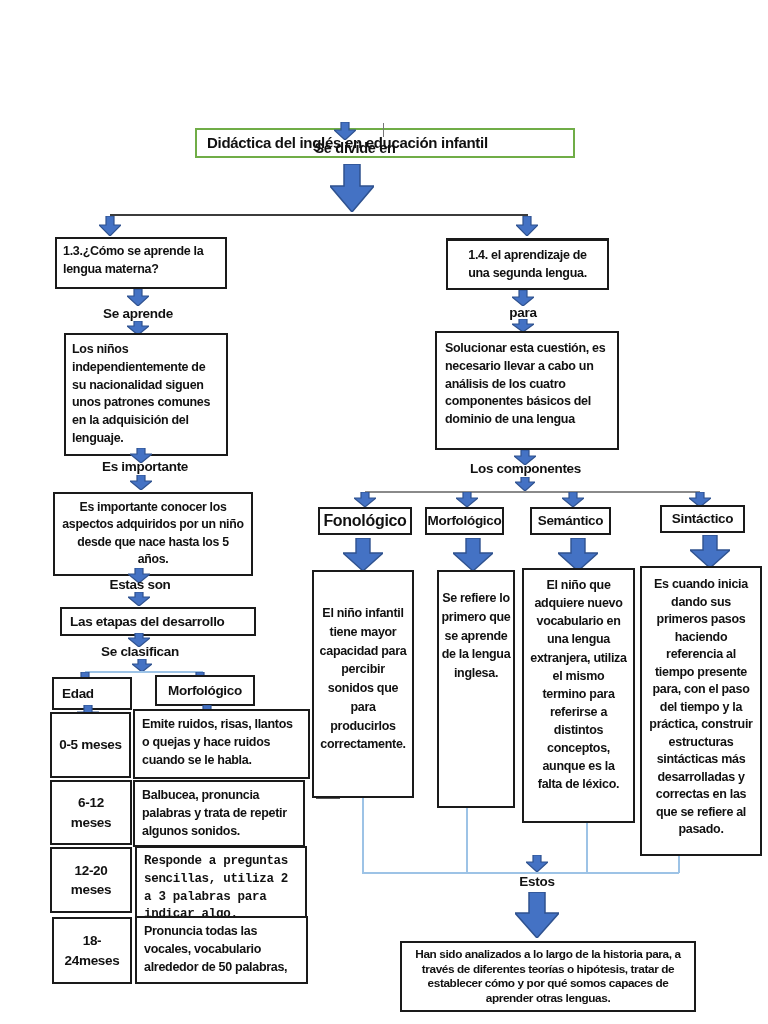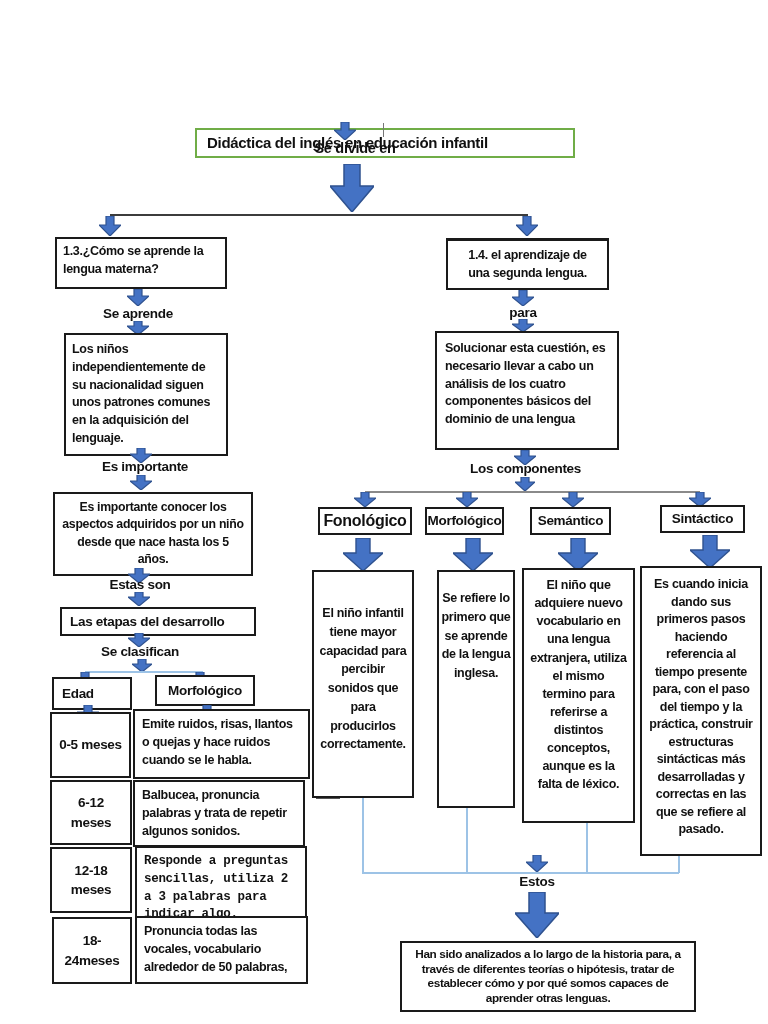--- a/index.html
+++ b/index.html
@@ -161,21 +161,21 @@
 
   <div class="box ctr pre" style="left:50px;top:780px;width:82px;min-height:65px;font-size:13.5px;">
     <span class="pre">6-12
 meses</span>
   </div>
   <div class="box" style="left:133px;top:780px;width:172px;min-height:65px;padding:5px 7px;">
     <span>Balbucea, pronuncia palabras y trata de repetir algunos sonidos.</span>
   </div>
 
   <div class="box ctr pre" style="left:50px;top:847px;width:82px;min-height:66px;font-size:13.5px;">
-    <span class="pre">12-18
+    <span class="pre">12-20
 meses</span>
   </div>
   <div class="box" style="left:135px;top:846px;width:172px;min-height:69px;padding:5px 7px;font-family:Liberation Mono, monospace;">
     <span>Responde a preguntas sencillas, utiliza 2 a 3 palabras para indicar algo.</span>
   </div>
 
   <div class="box ctr pre" style="left:52px;top:917px;width:80px;min-height:67px;font-size:13.5px;">
     <span class="pre">18-
 24meses</span>
   </div>

